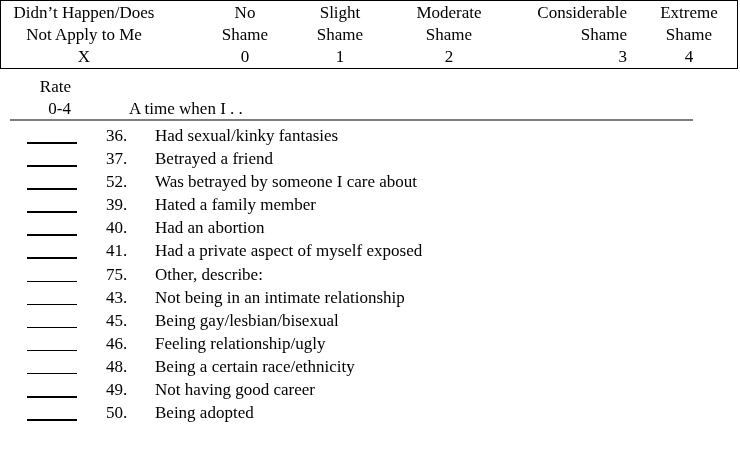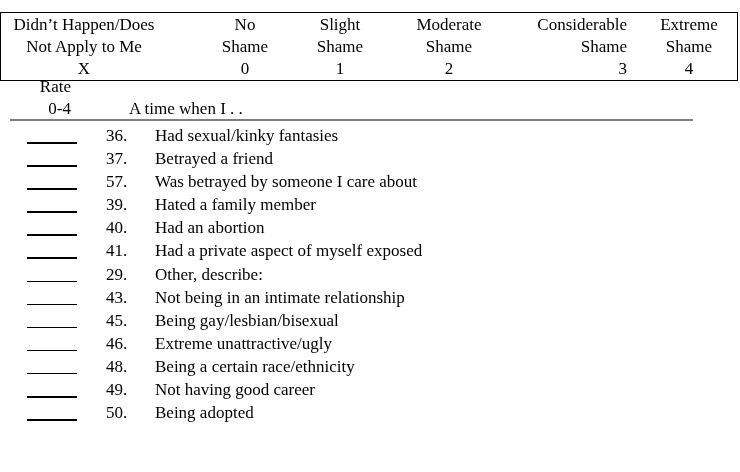--- a/index.html
+++ b/index.html
@@ -3,21 +3,21 @@
   <meta charset="utf-8">
   <style>
     html, body { margin: 0; padding: 0; background: #ffffff; }
     body {
       width: 740px; height: 472px; position: relative; overflow: hidden;
       font-family: "Liberation Serif", "DejaVu Serif", serif;
       color: #000000; font-size: 17px;
     }
     .scale-box {
       position: absolute; left: 0; top: 0; width: 736px; height: 67px;
-      border: 1.5px solid #000000; box-sizing: content-box; margin-top: 12px;
+      border: 1.5px solid #000000; box-sizing: content-box;
     }
     .scale-col {
       position: absolute; top: 1px; text-align: center; line-height: 22px;
       white-space: nowrap;
     }
     .scale-col div { height: 22px; }
     .rate-head {
       position: absolute; left: 31px; top: 76px; text-align: right; line-height: 22px;
       width: 40px;
     }
@@ -86,57 +86,57 @@
       <span class="num">36.</span>
       <span class="text">Had sexual/kinky fantasies</span>
     </div>
   <div class="item">
       <span class="blank"></span>
       <span class="num">37.</span>
       <span class="text">Betrayed a friend</span>
     </div>
   <div class="item">
       <span class="blank"></span>
-      <span class="num">57.</span>
+      <span class="num">52.</span>
       <span class="text">Was betrayed by someone I care about</span>
     </div>
   <div class="item">
       <span class="blank"></span>
       <span class="num">39.</span>
       <span class="text">Hated a family member</span>
     </div>
   <div class="item">
       <span class="blank"></span>
       <span class="num">40.</span>
       <span class="text">Had an abortion</span>
     </div>
   <div class="item">
       <span class="blank"></span>
       <span class="num">41.</span>
       <span class="text">Had a private aspect of myself exposed</span>
     </div>
   <div class="item">
       <span class="blank"></span>
-      <span class="num">29.</span>
+      <span class="num">75.</span>
       <span class="text">Other, describe:</span>
     </div>
   <div class="item">
       <span class="blank"></span>
       <span class="num">43.</span>
       <span class="text">Not being in an intimate relationship</span>
     </div>
   <div class="item">
       <span class="blank"></span>
       <span class="num">45.</span>
       <span class="text">Being gay/lesbian/bisexual</span>
     </div>
   <div class="item">
       <span class="blank"></span>
       <span class="num">46.</span>
-      <span class="text">Extreme unattractive/ugly</span>
+      <span class="text">Feeling relationship/ugly</span>
     </div>
   <div class="item">
       <span class="blank"></span>
       <span class="num">48.</span>
       <span class="text">Being a certain race/ethnicity</span>
     </div>
   <div class="item">
       <span class="blank"></span>
       <span class="num">49.</span>
       <span class="text">Not having good career</span>

